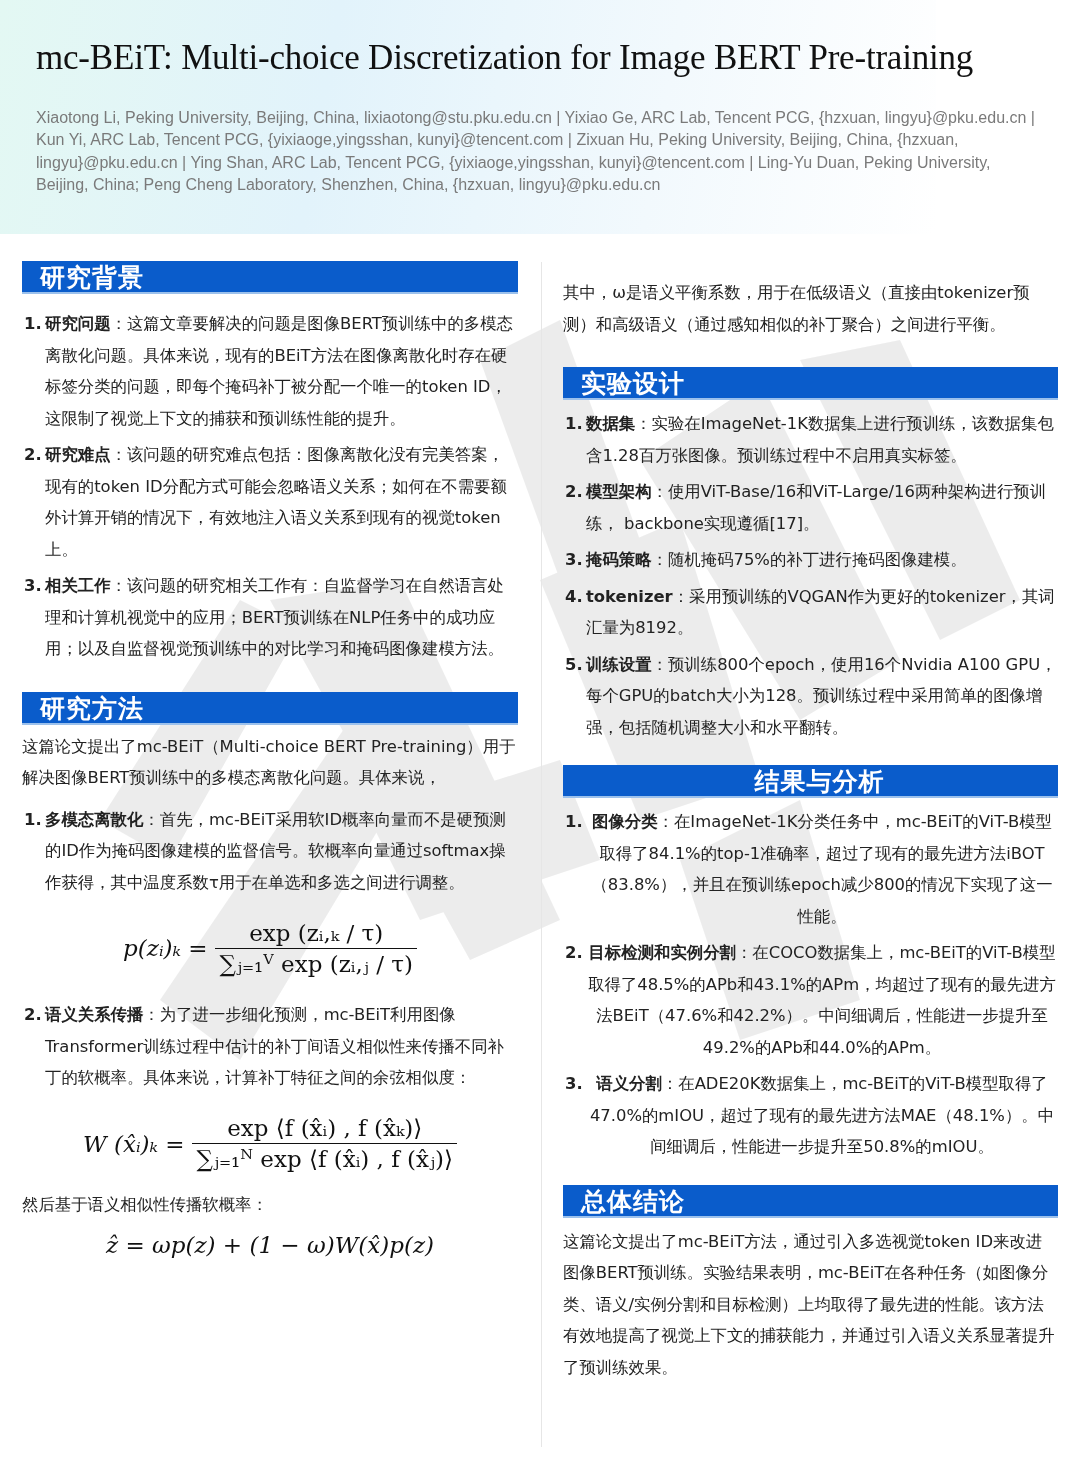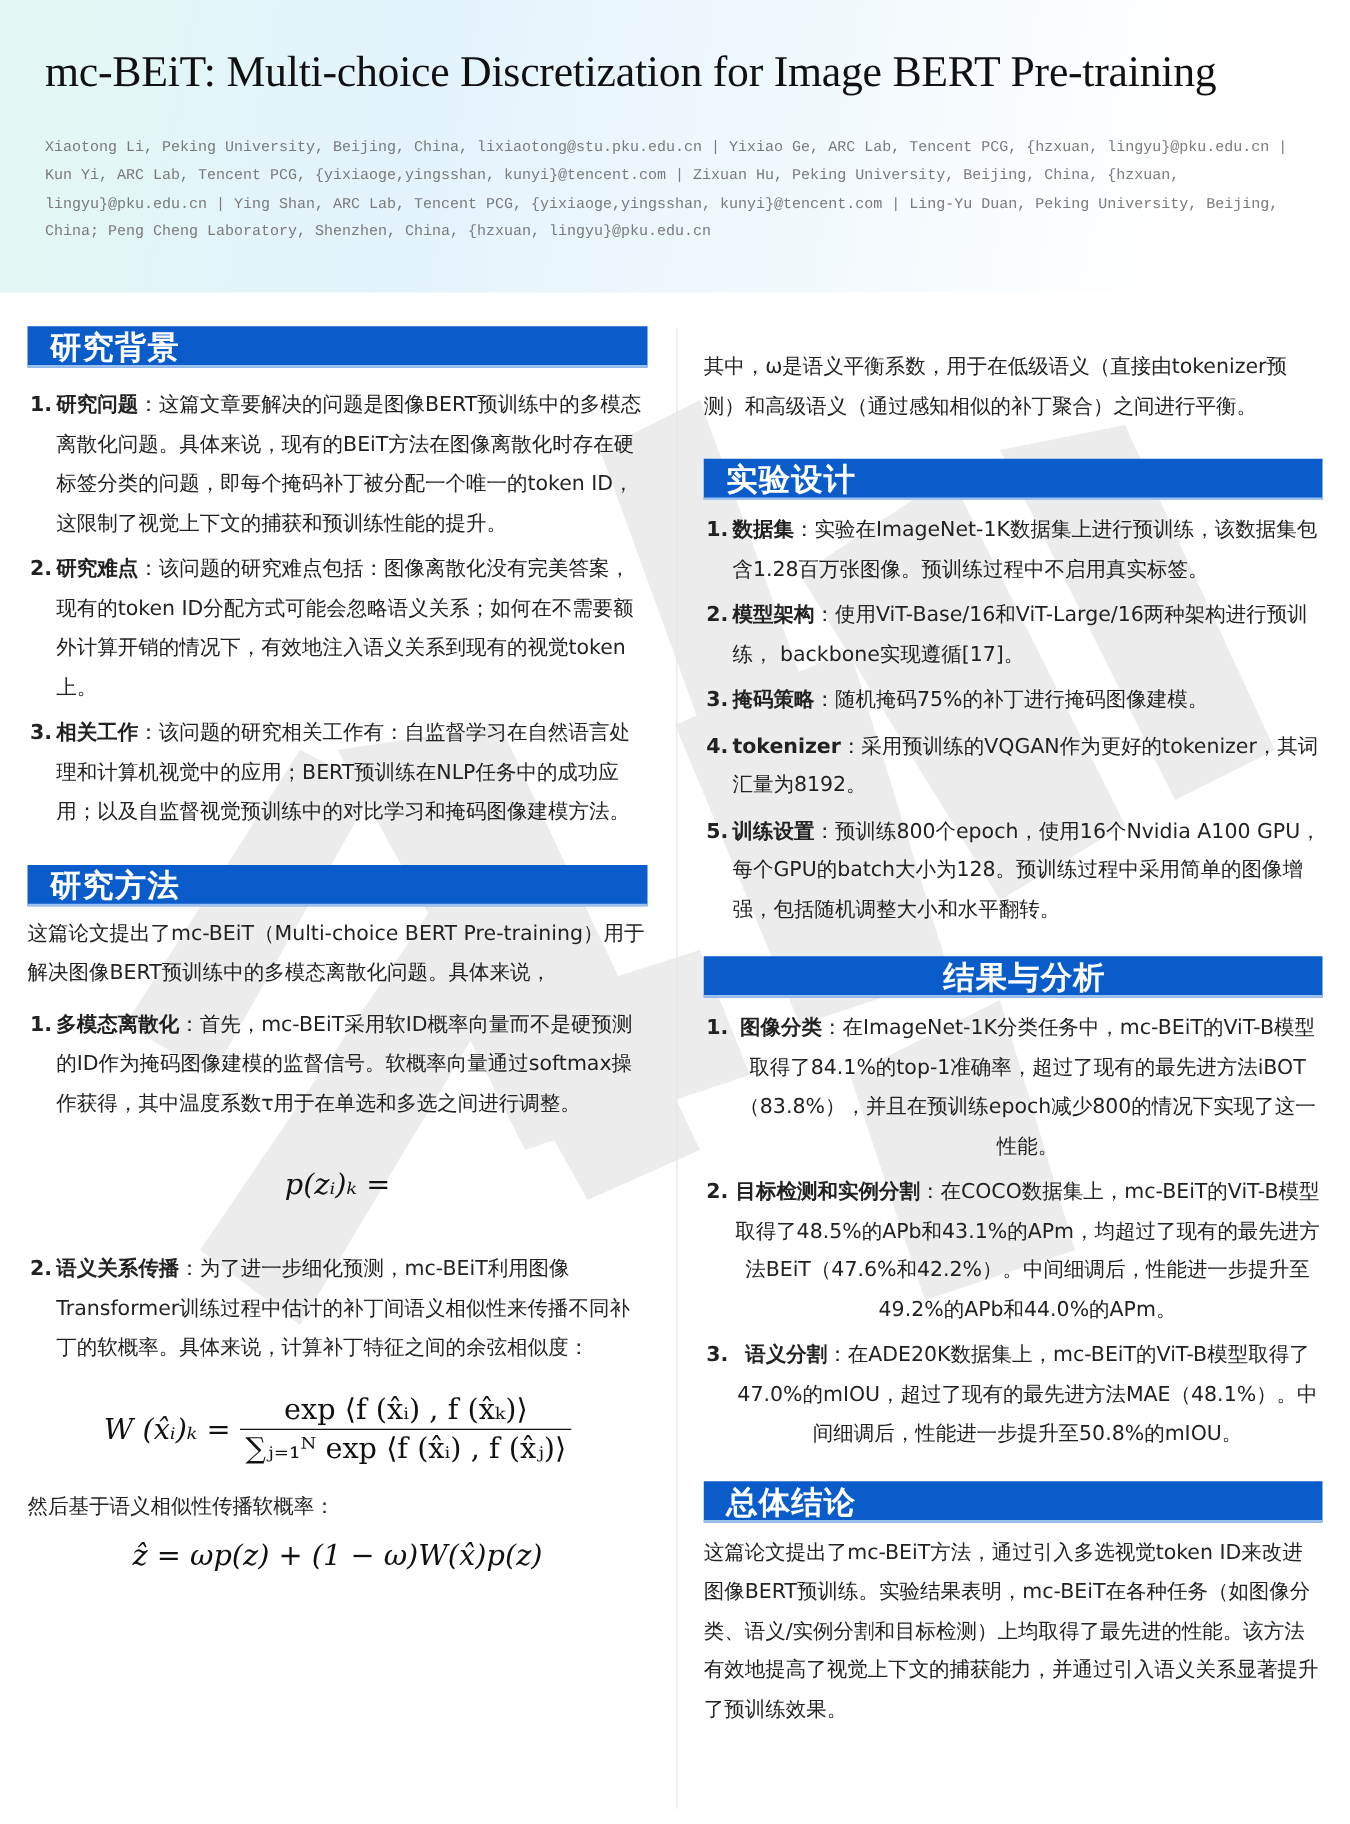--- a/index.html
+++ b/index.html
@@ -10,22 +10,22 @@
     position: absolute; left: 0; top: 0; width: 936px; height: 234px;
     background: linear-gradient(100deg, #e3f8f3 0%, #e2f3fb 35%, #f2f9fd 70%, #ffffff 100%);
   }
   .title {
     position: absolute; left: 36px; top: 38px; width: 1020px;
     font-family: "Liberation Serif", "DejaVu Serif", serif;
     font-size: 35px; color: #111; letter-spacing: -0.2px; white-space: nowrap;
   }
   .authors {
     position: absolute; left: 36px; top: 107px; width: 1010px;
-    font-family: Liberation Mono, monospace;
-    font-size: 12px; line-height: 22.4px; color: #7a7a7a;
+    font-family: Liberation Sans, sans-serif;
+    font-size: 16px; line-height: 22.4px; color: #7a7a7a;
   }
 
   .divider {
     position: absolute; left: 541px; top: 262px; width: 1px; height: 1185px; background: #e6e6e6;
   }
 
   .watermark {
     position: absolute; left: 40px; top: 300px; width: 1020px; height: 900px;
     pointer-events: none; z-index: 0; opacity: 0.28;
   }
@@ -88,20 +88,24 @@
   </section>
 
   <section style="margin-top:27px;">
     <div class="sec-head">研究方法</div>
     <p class="para" style="margin-top:6px;">这篇论文提出了mc-BEiT（Multi-choice BERT Pre-training）用于解决图像BERT预训练中的多模态离散化问题。具体来说，</p>
     <ol class="items" style="margin-top:10px;">
       <li><span class="num">1.</span><span class="lbl">多模态离散化</span><span>：首先，mc-BEiT采用软ID概率向量而不是硬预测的ID作为掩码图像建模的监督信号。软概率向量通过softmax操作获得，其中温度系数τ用于在单选和多选之间进行调整。</span></li>
     </ol>
     <div class="formula" style="height:90px; margin-top:4px;">
       <span>p(zᵢ)ₖ =</span>
+      <span class="frac">
+          <span class="n">exp (zᵢ,ₖ / τ)</span>
+          <span class="d">∑ⱼ₌₁ⱽ exp (zᵢ,ⱼ / τ)</span>
+        </span>
     </div>
     <ol class="items" style="margin-top:6px;">
       <li><span class="num">2.</span><span class="lbl">语义关系传播</span><span>：为了进一步细化预测，mc-BEiT利用图像Transformer训练过程中估计的补丁间语义相似性来传播不同补丁的软概率。具体来说，计算补丁特征之间的余弦相似度：</span></li>
     </ol>
     <div class="formula" style="height:90px;">
       <span>W (x̂ᵢ)ₖ =</span>
       <span class="frac">
           <span class="n">exp ⟨f (x̂ᵢ) , f (x̂ₖ)⟩</span>
           <span class="d">∑ⱼ₌₁ᴺ exp ⟨f (x̂ᵢ) , f (x̂ⱼ)⟩</span>
         </span>

